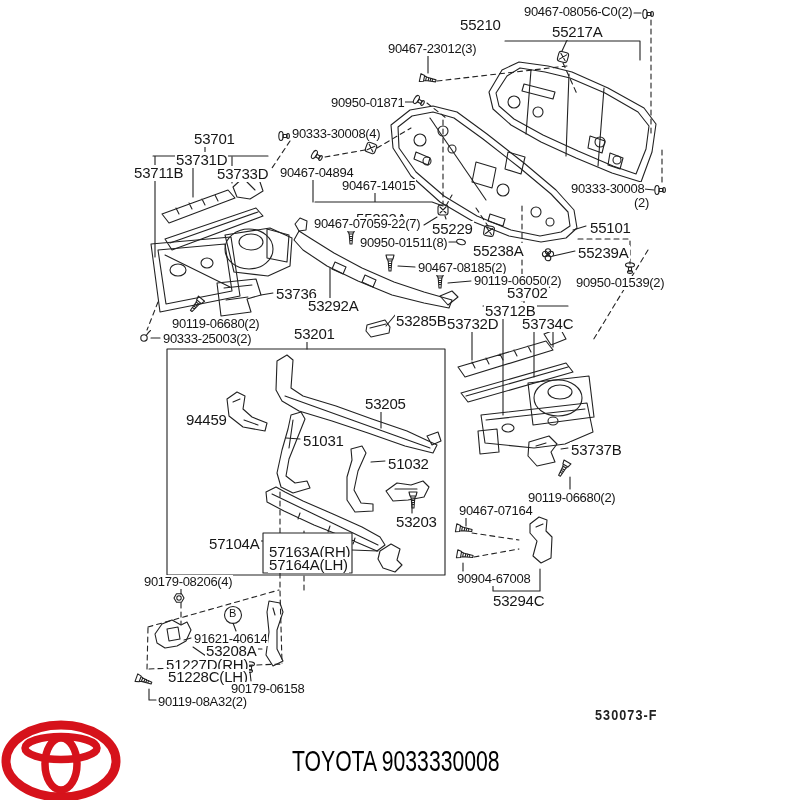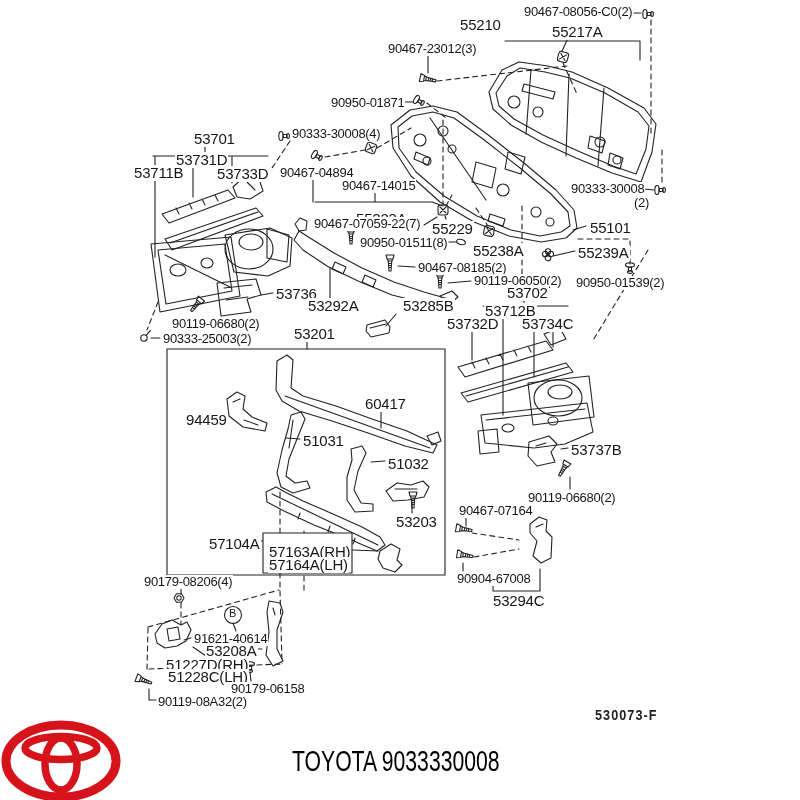--- a/index.html
+++ b/index.html
@@ -217,27 +217,27 @@
       <div class="lb lb-s" style="left: 359px; top: 236px;">90950-01511(8)</div>
       <div class="lb lb-b" style="left: 472px; top: 243px;">55238A</div>
       <div class="lb lb-b" style="left: 577px; top: 245px;">55239A</div>
       <div class="lb lb-s" style="left: 417px; top: 261px;">90467-08185(2)</div>
       <div class="lb lb-s" style="left: 473px; top: 274px;">90119-06050(2)</div>
       <div class="lb lb-s" style="left: 575px; top: 276px;">90950-01539(2)</div>
       <div class="lb lb-b" style="left: 506px; top: 285px;">53702</div>
       <div class="lb lb-b" style="left: 275px; top: 286px;">53736</div>
       <div class="lb lb-b" style="left: 307px; top: 298px;">53292A</div>
       <div class="lb lb-b" style="left: 484px; top: 303px;">53712B</div>
-      <div class="lb lb-b" style="left: 395px; top: 298px; margin-left: 7px;">53285B</div>
+      <div class="lb lb-b" style="left: 395px; top: 313px;">53285B</div>
       <div class="lb lb-s" style="left: 171px; top: 317px;">90119-06680(2)</div>
       <div class="lb lb-b" style="left: 446px; top: 316px;">53732D</div>
       <div class="lb lb-b" style="left: 521px; top: 316px;">53734C</div>
       <div class="lb lb-b" style="left: 293px; top: 326px;">53201</div>
       <div class="lb lb-s" style="left: 162px; top: 332px;">90333-25003(2)</div>
-      <div class="lb lb-b" style="left: 364px; top: 396px;">60417</div>
+      <div class="lb lb-b" style="left: 364px; top: 396px;">53205</div>
       <div class="lb lb-b" style="left: 185px; top: 412px;">94459</div>
       <div class="lb lb-b" style="left: 302px; top: 433px;">51031</div>
       <div class="lb lb-b" style="left: 570px; top: 442px;">53737B</div>
       <div class="lb lb-b" style="left: 387px; top: 456px;">51032</div>
       <div class="lb lb-s" style="left: 527px; top: 491px;">90119-06680(2)</div>
       <div class="lb lb-s" style="left: 458px; top: 504px;">90467-07164</div>
       <div class="lb lb-b" style="left: 395px; top: 514px;">53203</div>
       <div class="lb lb-b" style="left: 208px; top: 536px;">57104A</div>
       <div class="lb lb-b" style="left: 268px; top: 544px;">57163A(RH)</div>
       <div class="lb lb-b" style="left: 268px; top: 557px;">57164A(LH)</div>

